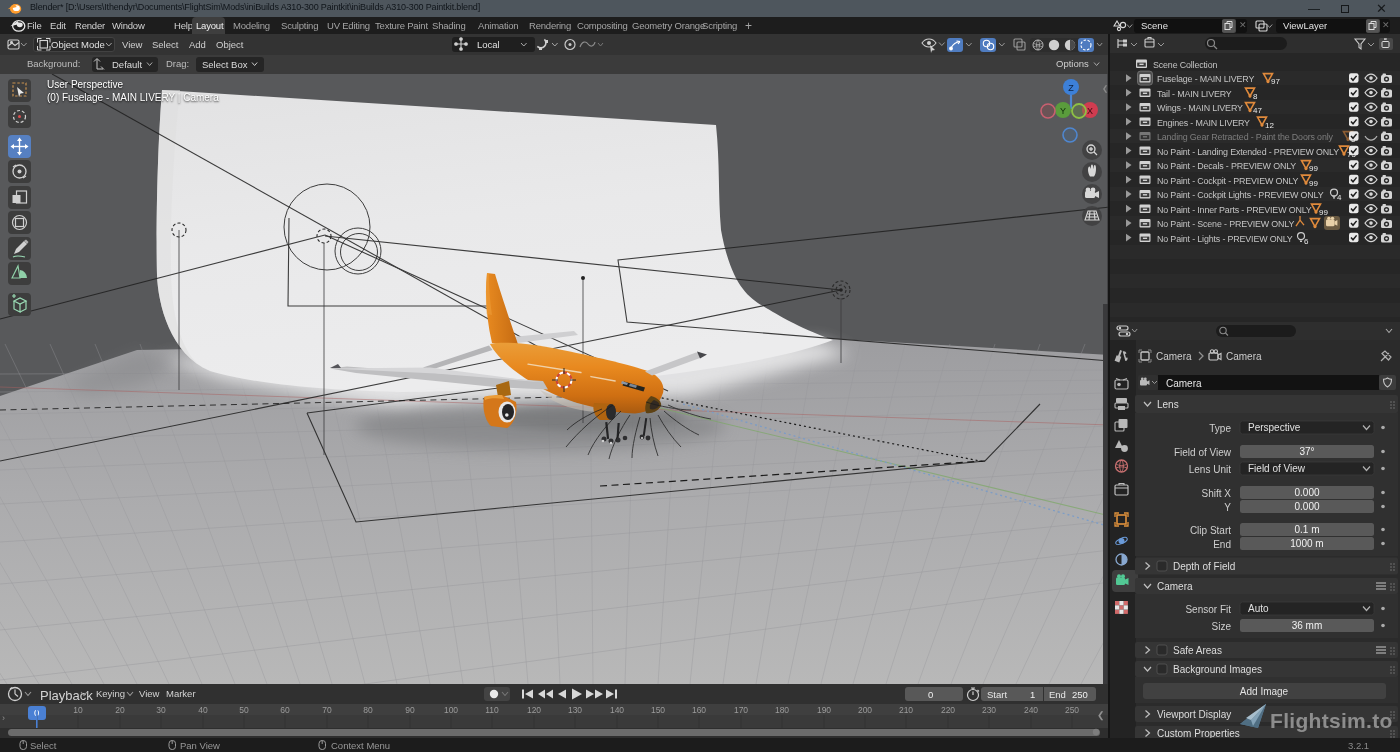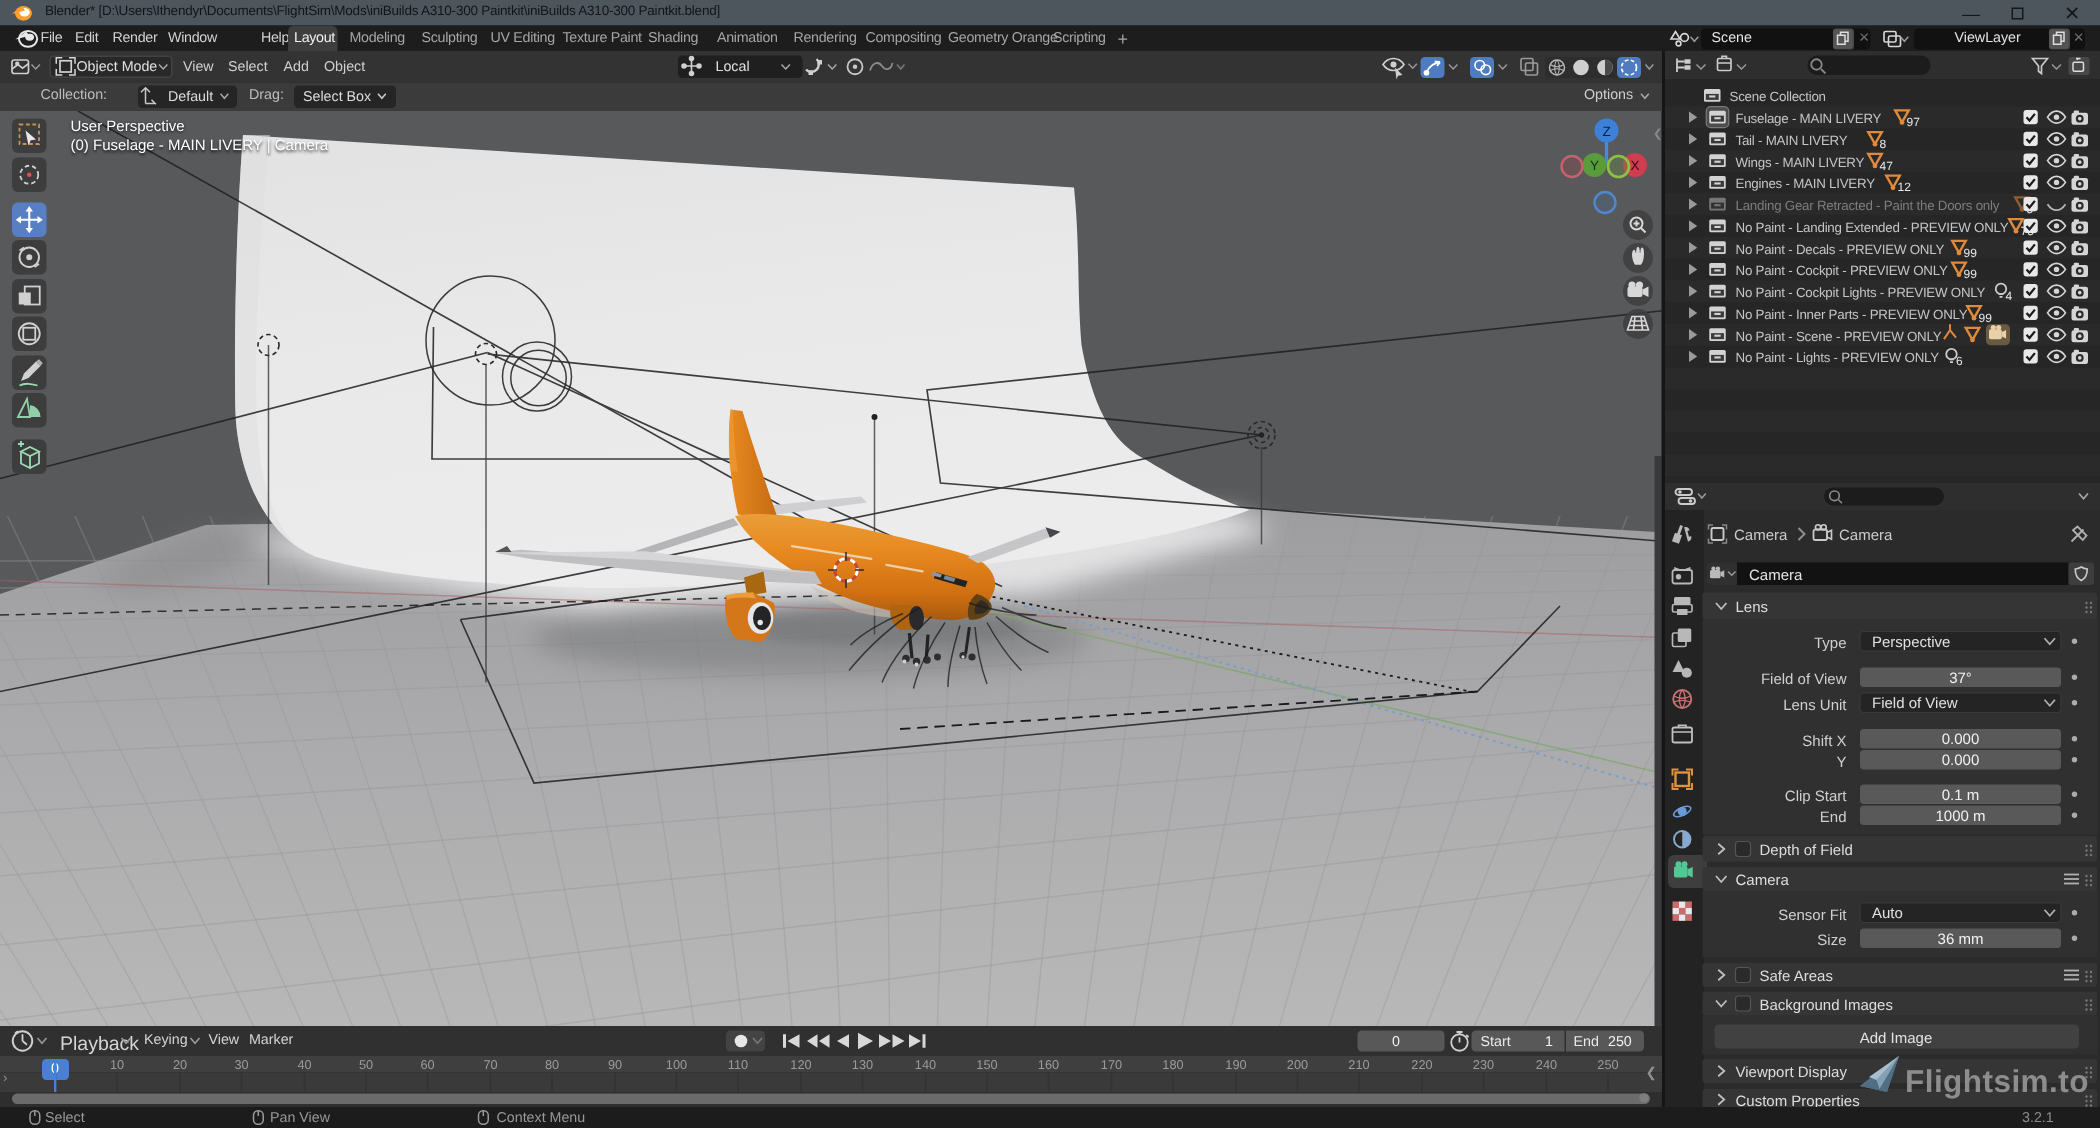--- a/index.html
+++ b/index.html
@@ -48,36 +48,36 @@
   <div class="abs txt" style="top:20px;left:577px;font-size:9.5px;color:#a5a5a5;letter-spacing:-0.2px;">Compositing</div>
   <div class="abs txt" style="top:20px;left:632px;font-size:9.5px;color:#a5a5a5;letter-spacing:-0.2px;">Geometry Orange</div>
   <div class="abs txt" style="top:20px;left:702px;font-size:9.5px;color:#a5a5a5;letter-spacing:-0.2px;">Scripting</div>
   <div class="abs txt" style="top:19px;left:745px;font-size:12px;color:#a5a5a5;">+</div>
 
   <div class="abs" style="left:1134px;top:19px;width:113px;height:14px;background:#111111;border-radius:3px;"></div>
   <div class="abs txt" style="left:1141px;top:20px;font-size:9.5px;color:#e3e3e3;">Scene</div>
   <div class="abs" style="left:1222px;top:19px;width:14px;height:14px;background:#484848;border-radius:2px;"></div>
   <div class="abs txt" style="left:1239px;top:20px;font-size:9px;color:#6f6f6f;">✕</div>
   <div class="abs" style="left:1276px;top:19px;width:114px;height:14px;background:#111111;border-radius:3px;"></div>
-  <div class="abs txt" style="left:1283px;top:20px;font-size:9.5px;color:#e3e3e3;margin-left:20px;">ViewLayer</div>
+  <div class="abs txt" style="left:1283px;top:20px;font-size:9.5px;color:#e3e3e3;">ViewLayer</div>
   <div class="abs" style="left:1366px;top:19px;width:14px;height:14px;background:#484848;border-radius:2px;"></div>
   <div class="abs txt" style="left:1382px;top:20px;font-size:9px;color:#6f6f6f;">✕</div>
 
   <div class="abs" style="left:0;top:34px;width:1110px;height:21px;background:#333333;"></div>
   <div class="abs" style="left:33px;top:37px;width:82px;height:15px;background:#282828;border:1px solid #424242;border-radius:3px;"></div>
   <div class="abs txt" style="left:51px;top:39px;font-size:9.5px;color:#e0e0e0;">Object Mode</div>
   <div class="abs txt" style="left:122px;top:39px;font-size:9.5px;color:#d0d0d0;">View</div>
   <div class="abs txt" style="left:152px;top:39px;font-size:9.5px;color:#d0d0d0;">Select</div>
   <div class="abs txt" style="left:189px;top:39px;font-size:9.5px;color:#d0d0d0;">Add</div>
   <div class="abs txt" style="left:216px;top:39px;font-size:9.5px;color:#d0d0d0;">Object</div>
   <div class="abs" style="left:452px;top:37px;width:83px;height:15px;background:#1f1f1f;border-radius:3px;"></div>
   <div class="abs txt" style="left:477px;top:39px;font-size:9.5px;color:#e0e0e0;">Local</div>
 
   <div class="abs" style="left:0;top:55px;width:1110px;height:19px;background:#3b3b3b;"></div>
-  <div class="abs txt" style="left:27px;top:58px;font-size:9.5px;color:#bdbdbd;">Collection:</div>
+  <div class="abs txt" style="left:27px;top:58px;font-size:9.5px;color:#bdbdbd;">Background:</div>
   <div class="abs" style="left:92px;top:57px;width:66px;height:15px;background:#252525;border-radius:3px;"></div>
   <div class="abs txt" style="left:112px;top:59px;font-size:9.5px;color:#dcdcdc;">Default</div>
   <div class="abs txt" style="left:166px;top:58px;font-size:9.5px;color:#bdbdbd;">Drag:</div>
   <div class="abs" style="left:196px;top:57px;width:68px;height:15px;background:#252525;border-radius:3px;"></div>
   <div class="abs txt" style="left:202px;top:59px;font-size:9.5px;color:#dcdcdc;">Select Box</div>
   <div class="abs txt" style="left:1056px;top:58px;font-size:9.5px;color:#cfcfcf;">Options</div>
 
   <div class="abs" id="vpwrap" style="left:0;top:74px;width:1110px;height:610px;overflow:hidden;">
   <svg width="1110" height="610" viewBox="0 0 1110 610">
     <defs>

